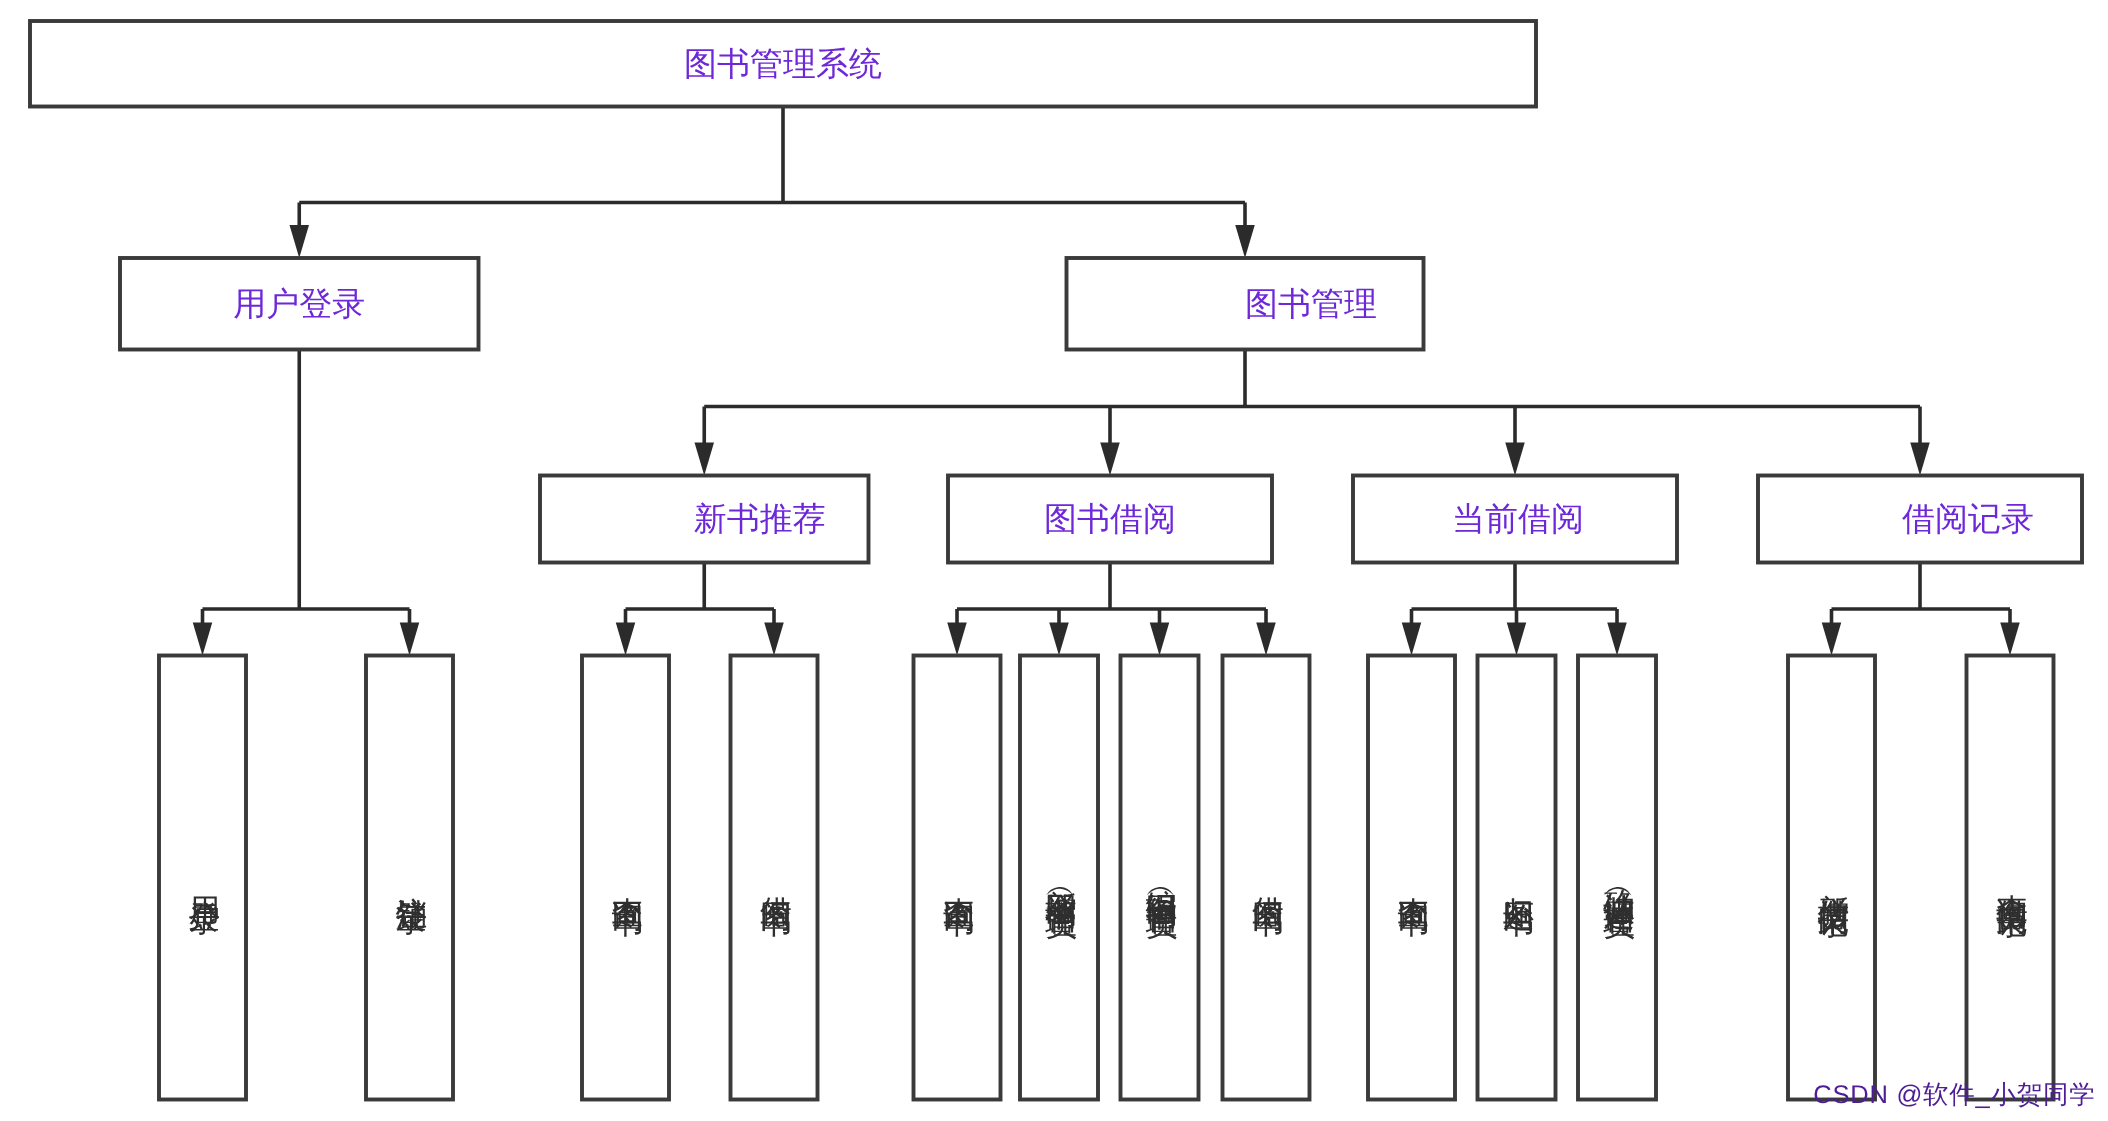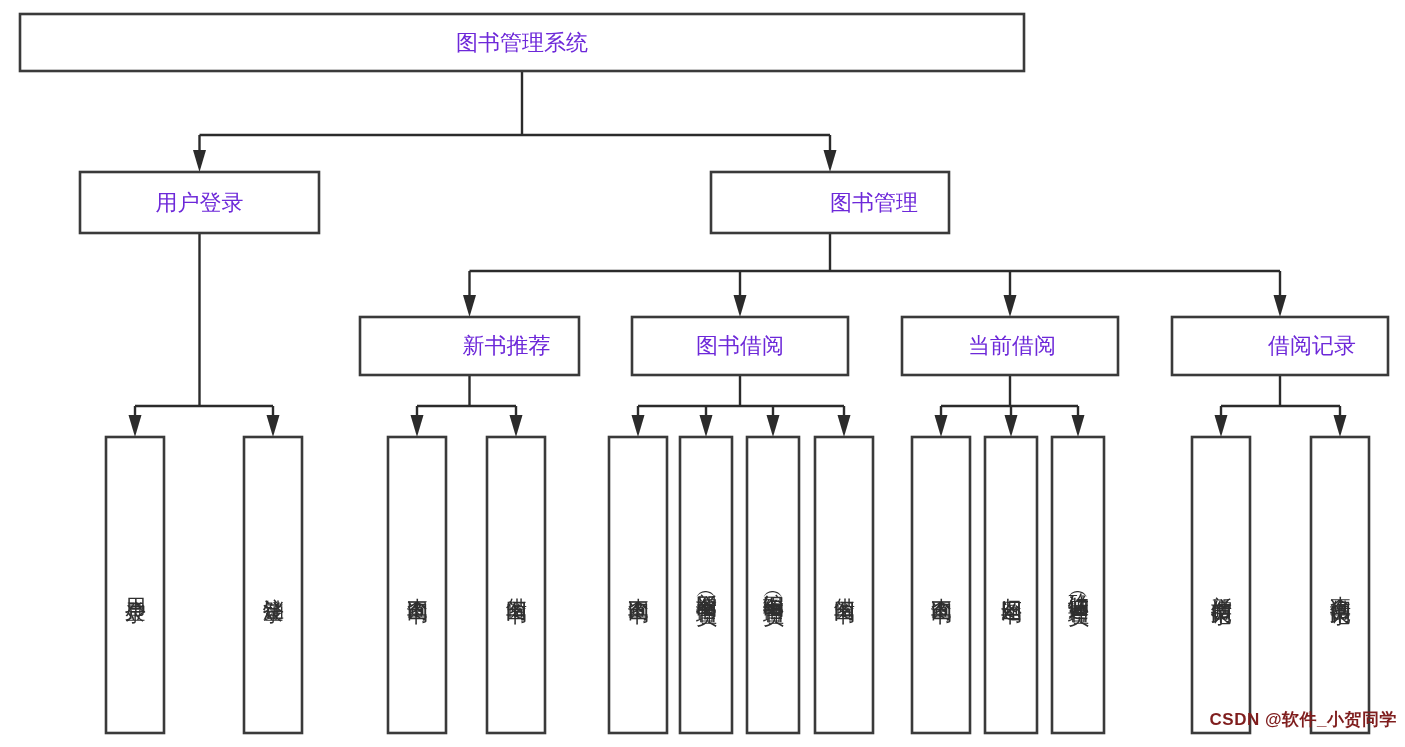--- a/index.html
+++ b/index.html
@@ -69,28 +69,27 @@
   }
   .hlabel-text {
     font-family: Liberation Serif, serif;
     font-size: 22px;
     color: #6d28d9;
     white-space: nowrap;
   }
   .watermark {
     position: absolute;
     right: 8px;
-    bottom: 16px;
+    bottom: 6px;
     font-family: "Liberation Sans", "DejaVu Sans", sans-serif;
     font-size: 17px;
-    color: #7f1d1d;
+    color: #4c1d95;
     letter-spacing: 0.5px;
     white-space: nowrap;
     user-select: none;
-    font-weight: bold;
   }
 </style>
 </head>
 <body>
 
 <div id="diagram-root">
   <svg class="canvas" viewBox="0 0 1405 747">
     <g id="edge-layer">
         <path class="connector" d="M 522 71 L 522 135"></path>
         <path class="connector" d="M 199.5 135 L 830 135"></path>

